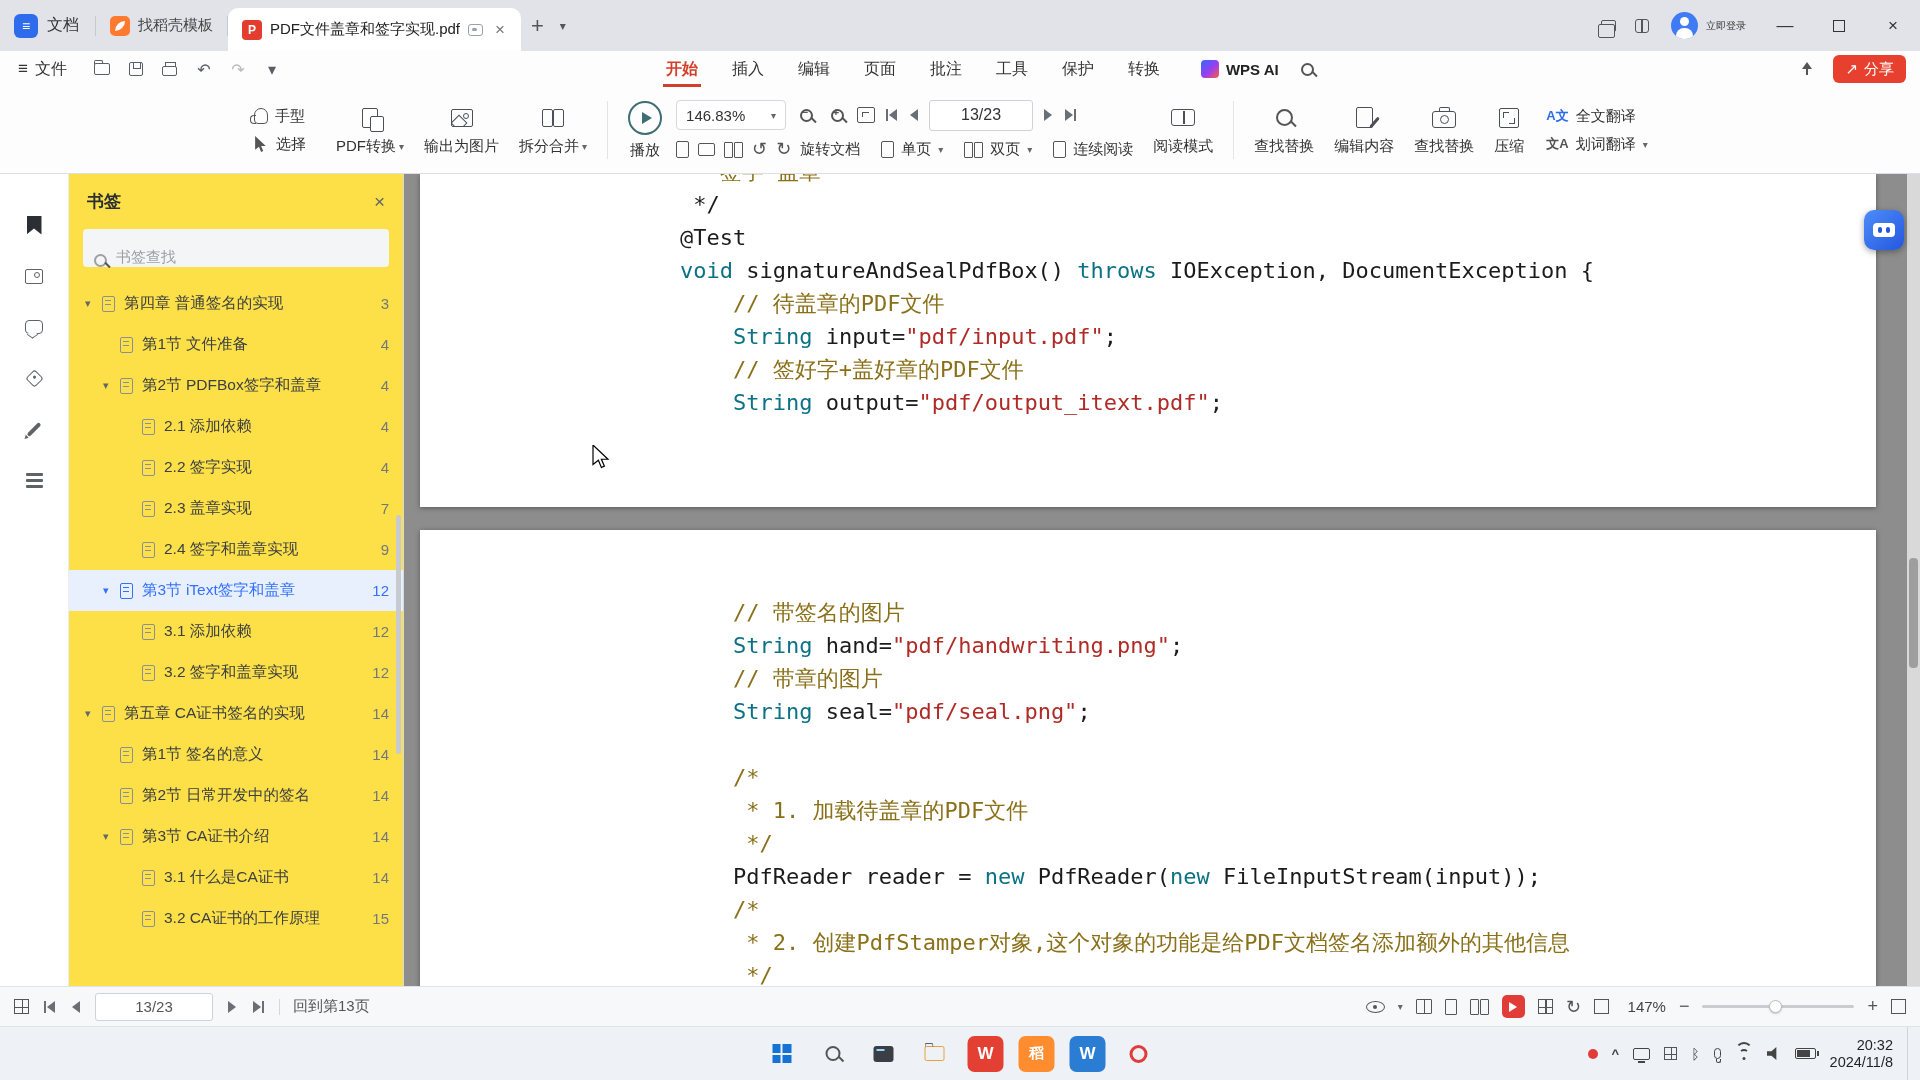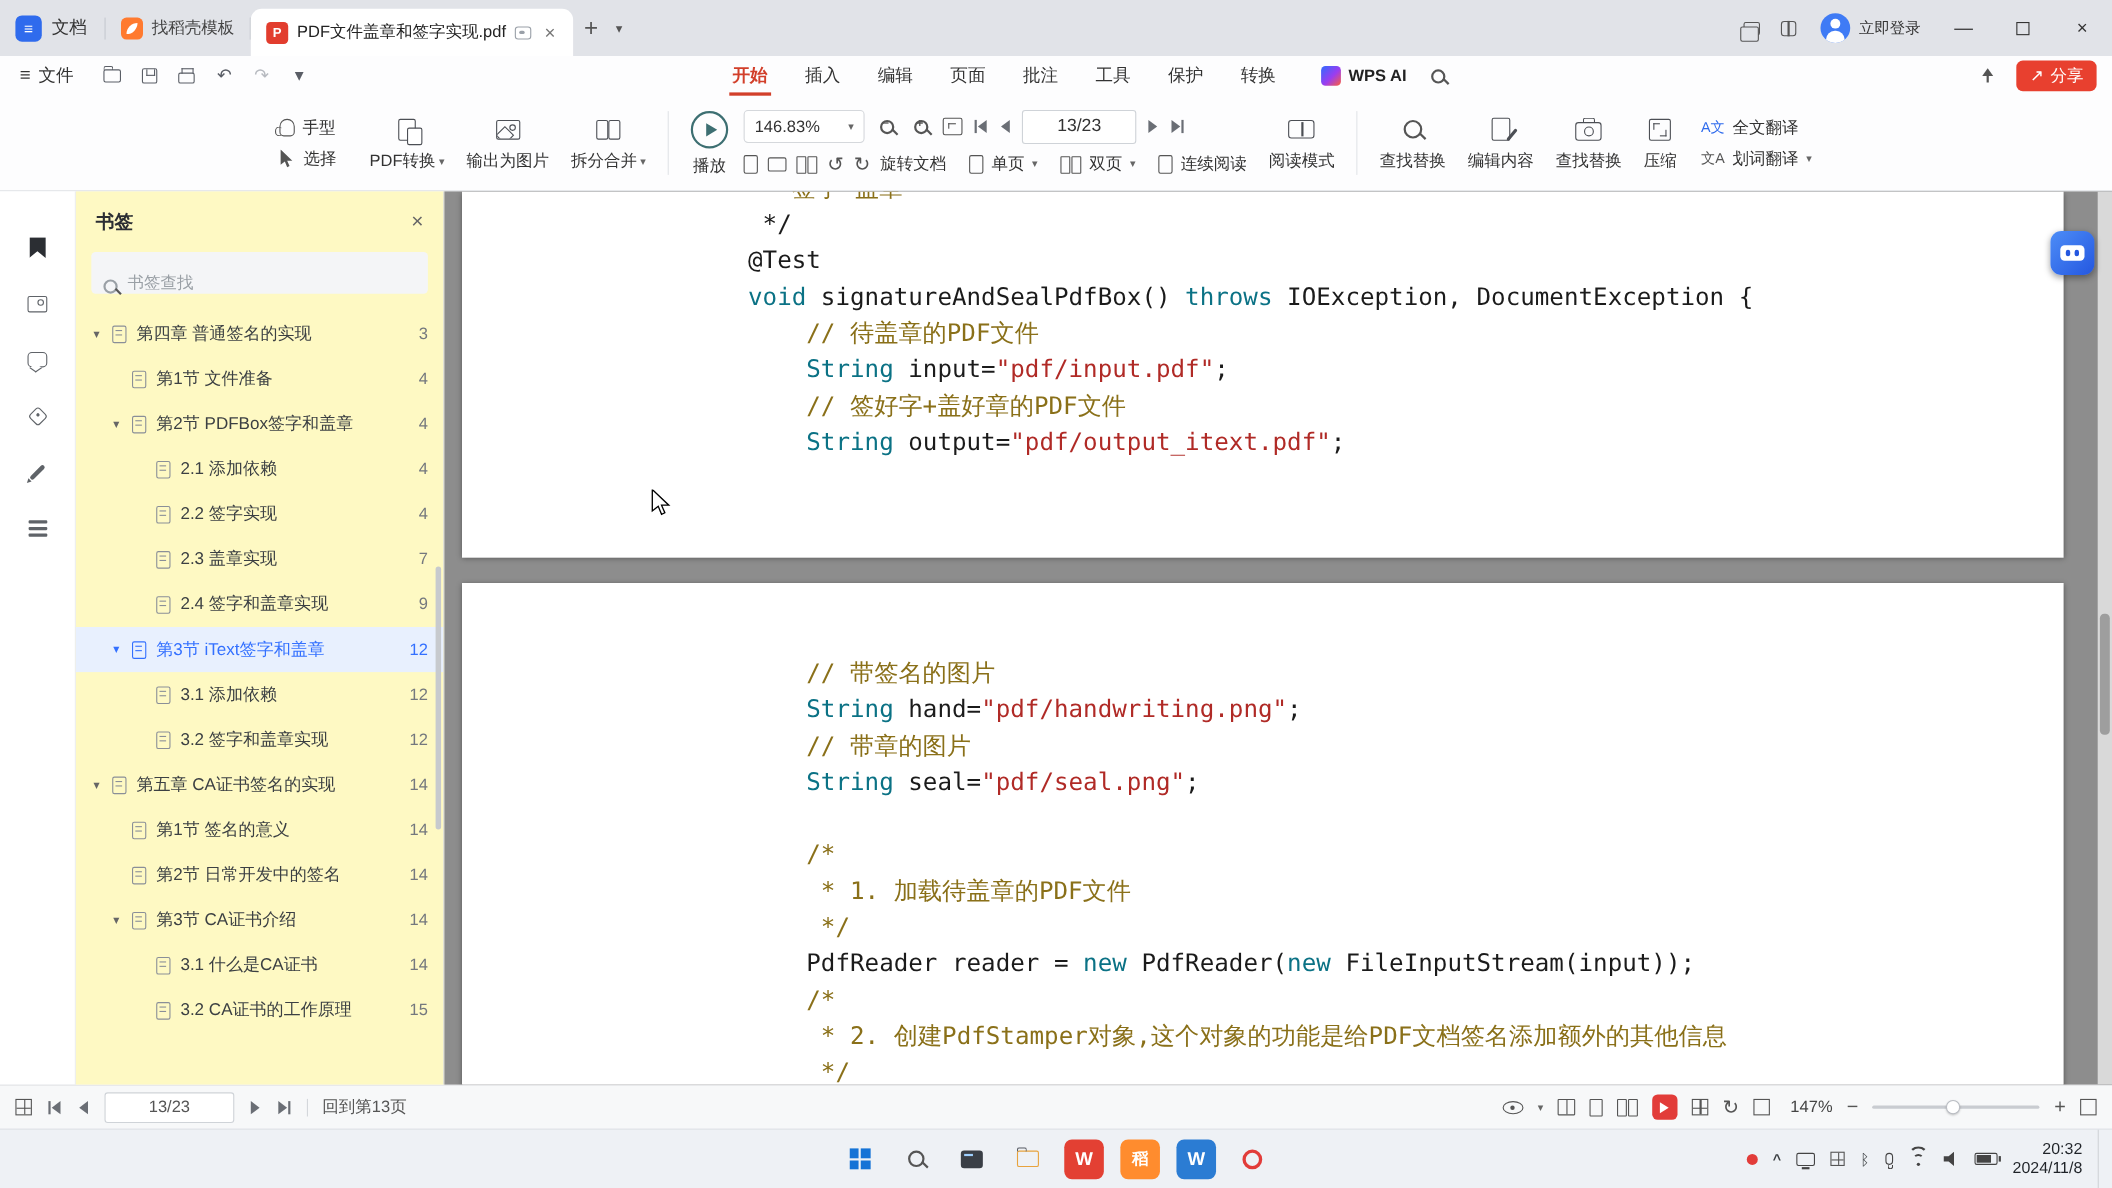--- a/index.html
+++ b/index.html
@@ -21,21 +21,21 @@
   .doc-badge::after{content:"";position:absolute;left:3px;top:3px;width:5px;height:3px;background:#9aa0a8;border-radius:2px}
   .tab-close{font-size:17px;color:#777;padding:0 2px;margin-left:2px}
   .newtab{font-size:22px;color:#555;padding:0 10px}
   .tabs-caret{font-size:12px;color:#555;padding:0 6px}
   .tb-spacer{flex:1}
   .tb-icobtn{width:34px;height:30px;display:flex;align-items:center;justify-content:center;align-self:center}
   .layout-ic{width:15px;height:12px;border:1.5px solid #555;border-radius:2px;position:relative}
   .layout-ic::after{content:"";position:absolute;left:-4px;top:3px;width:15px;height:12px;border:1.5px solid #555;border-radius:2px;background:#e1e3e8}
   .box-ic{width:14px;height:14px;border:1.5px solid #555;border-radius:3px;position:relative}
   .box-ic::after{content:"";position:absolute;left:5px;top:-1px;width:2px;height:14px;background:#555}
-  .login{display:flex;align-items:center;gap:8px;padding:0 12px;align-self:center;font-size:14px}
+  .login{display:flex;align-items:center;gap:8px;padding:0 12px;align-self:center;font-size:10px}
   .avatar{width:27px;height:27px;border-radius:50%;background:#3f7bf5;position:relative;overflow:hidden}
   .avatar::before{content:"";position:absolute;left:9px;top:5px;width:9px;height:9px;border-radius:50%;background:#fff}
   .avatar::after{content:"";position:absolute;left:5px;top:16px;width:17px;height:12px;border-radius:8px 8px 0 0;background:#fff}
   .winbtn{width:54px;height:51px;display:flex;align-items:center;justify-content:center;font-size:17px;color:#333;align-self:center}
   .winbtn.max span{width:12px;height:12px;border:1.5px solid #333;display:block}
 
   
   .menubar{height:36px;background:#fdfdfe;display:flex;align-items:center}
   .file-menu{display:flex;align-items:center;gap:7px;margin-left:18px;font-size:16px}
   .hamb{font-size:17px;color:#333}
@@ -103,40 +103,40 @@
   .book-ic{width:24px;height:17px;border:1.6px solid #4c4f55;border-radius:3px;position:relative}
   .book-ic::after{content:"";position:absolute;left:50%;top:1px;bottom:1px;width:1.6px;background:#4c4f55}
   .pagep{width:17px;height:21px;border:1.6px solid #4c4f55;border-radius:2px;position:relative}
   .pagep::after{content:"";position:absolute;right:-4px;bottom:-2px;width:3px;height:13px;background:#4c4f55;transform:rotate(40deg);border-radius:2px}
   .cam{width:24px;height:17px;border:1.6px solid #4c4f55;border-radius:3px;position:relative;margin-top:4px}
   .cam::before{content:"";position:absolute;left:7px;top:3px;width:7px;height:7px;border-radius:50%;border:1.5px solid #4c4f55}
   .cam::after{content:"";position:absolute;left:6px;top:-5px;width:9px;height:4px;border:1.5px solid #4c4f55;border-bottom:none;border-radius:2px 2px 0 0}
   .cmp{width:20px;height:20px;border:1.6px solid #4c4f55;border-radius:2px;position:relative}
   .cmp::before{content:"";position:absolute;left:3px;top:3px;width:5px;height:5px;border-left:1.6px solid #4c4f55;border-top:1.6px solid #4c4f55}
   .cmp::after{content:"";position:absolute;right:3px;bottom:3px;width:5px;height:5px;border-right:1.6px solid #4c4f55;border-bottom:1.6px solid #4c4f55}
-  .tr-ic{font-size:13px;font-weight:normal;color:#2f6bed}
+  .tr-ic{font-size:13px;font-weight:bold;color:#2f6bed}
   .hand-ic{width:14px;height:16px;border:1.6px solid #555;border-radius:7px 7px 4px 4px;position:relative}
   .hand-ic::before{content:"";position:absolute;left:-5px;top:6px;width:5px;height:7px;border:1.6px solid #555;border-right:none;border-radius:4px 0 0 4px}
 
   
   .main{flex:1;display:flex;min-height:0}
   .iconstrip{width:69px;background:#fff;border-right:1px solid #ebedf0;display:flex;flex-direction:column;align-items:center;padding-top:40px;gap:29px;flex:0 0 auto}
   .strip-ic{width:22px;height:22px;display:flex;align-items:center;justify-content:center}
   .bmk-glyph{width:15px;height:19px;background:#2b2e33;clip-path:polygon(0 0,100% 0,100% 100%,50% 68%,0 100%)}
   .thumb-glyph{width:18px;height:15px;border:1.7px solid #5f6368;border-radius:2px;position:relative}
   .thumb-glyph::after{content:"";position:absolute;right:2px;top:2px;width:4px;height:4px;border-radius:50%;border:1.3px solid #5f6368}
   .cmt-glyph{width:18px;height:14px;border:1.7px solid #5f6368;border-radius:4px;position:relative}
   .cmt-glyph::after{content:"";position:absolute;left:3px;bottom:-5px;width:6px;height:6px;background:#fff;border-left:1.7px solid #5f6368;border-bottom:1.7px solid #5f6368;transform:rotate(-45deg) skew(10deg,10deg)}
   .tag-glyph{width:13px;height:13px;border:1.7px solid #5f6368;border-radius:3px;transform:rotate(45deg);position:relative}
   .tag-glyph::after{content:"";position:absolute;left:3px;top:3px;width:3px;height:3px;border-radius:50%;background:#5f6368}
   .pen-glyph{width:4px;height:17px;background:#5f6368;border-radius:2px;transform:rotate(45deg);position:relative}
   .pen-glyph::after{content:"";position:absolute;left:0;bottom:-5px;width:0;height:0;border-left:2px solid transparent;border-right:2px solid transparent;border-top:4px solid #5f6368}
   .layers-glyph{width:17px;height:3px;background:#5f6368;border-radius:1px;box-shadow:0 6px 0 #5f6368,0 12px 0 #5f6368;margin-bottom:12px}
 
-  .bmpanel{width:335px;background:#fef9c3;border-right:1px solid #d6d9dd;position:relative;display:flex;flex-direction:column;flex:0 0 auto}
+  .bmpanel{width:335px;background:#fde047;border-right:1px solid #d6d9dd;position:relative;display:flex;flex-direction:column;flex:0 0 auto}
   .bm-head{display:flex;align-items:center;justify-content:space-between;padding:16px 18px 8px 18px}
   .bm-title{font-size:17px;font-weight:bold;color:#2b2e33}
   .bm-close{font-size:19px;color:#666}
   .bm-search{margin:8px 14px 0;height:38px;background:#f4f5f7;border-radius:4px;display:flex;align-items:flex-end;gap:9px;padding:0 11px;color:#9aa0a6;font-size:15px}
   .bm-actions{display:flex;gap:10px;margin:16px 14px 0}
   .addbm{border:1px solid #d9dcdf;border-radius:4px;height:34px;display:flex;align-items:center;gap:7px;padding:0 12px;font-size:15px;color:#333}
   .addbm-ic{width:10px;height:13px;background:#555;clip-path:polygon(0 0,100% 0,100% 100%,50% 68%,0 100%)}
   .sq-btn{width:36px;height:34px;border:1px solid #d9dcdf;border-radius:4px;display:flex;align-items:center;justify-content:center;color:#555}
   .trash-ic{width:12px;height:13px;border:1.5px solid #555;border-top:none;border-radius:0 0 3px 3px;position:relative;margin-top:4px}
   .trash-ic::before{content:"";position:absolute;left:-3px;top:-4px;width:16px;height:2px;background:#555}

